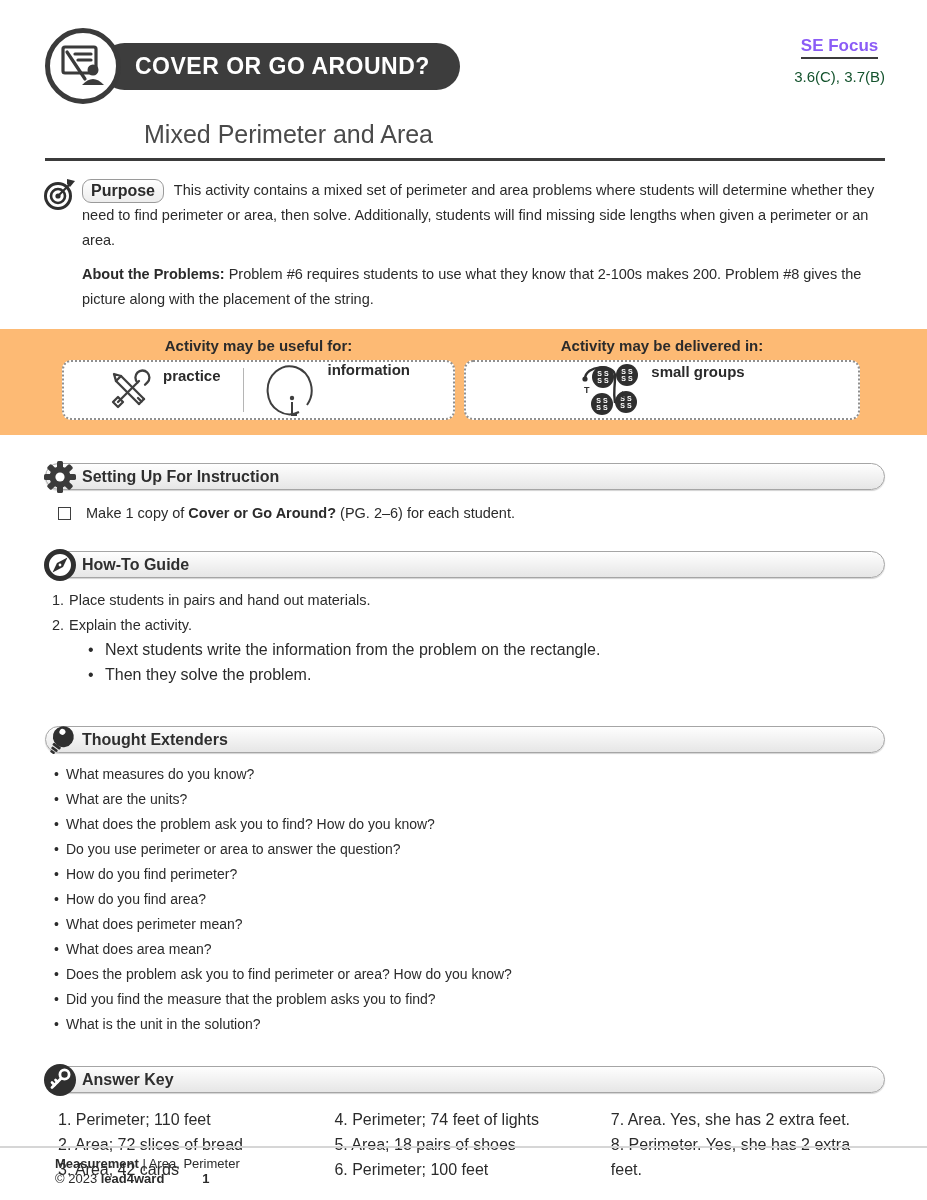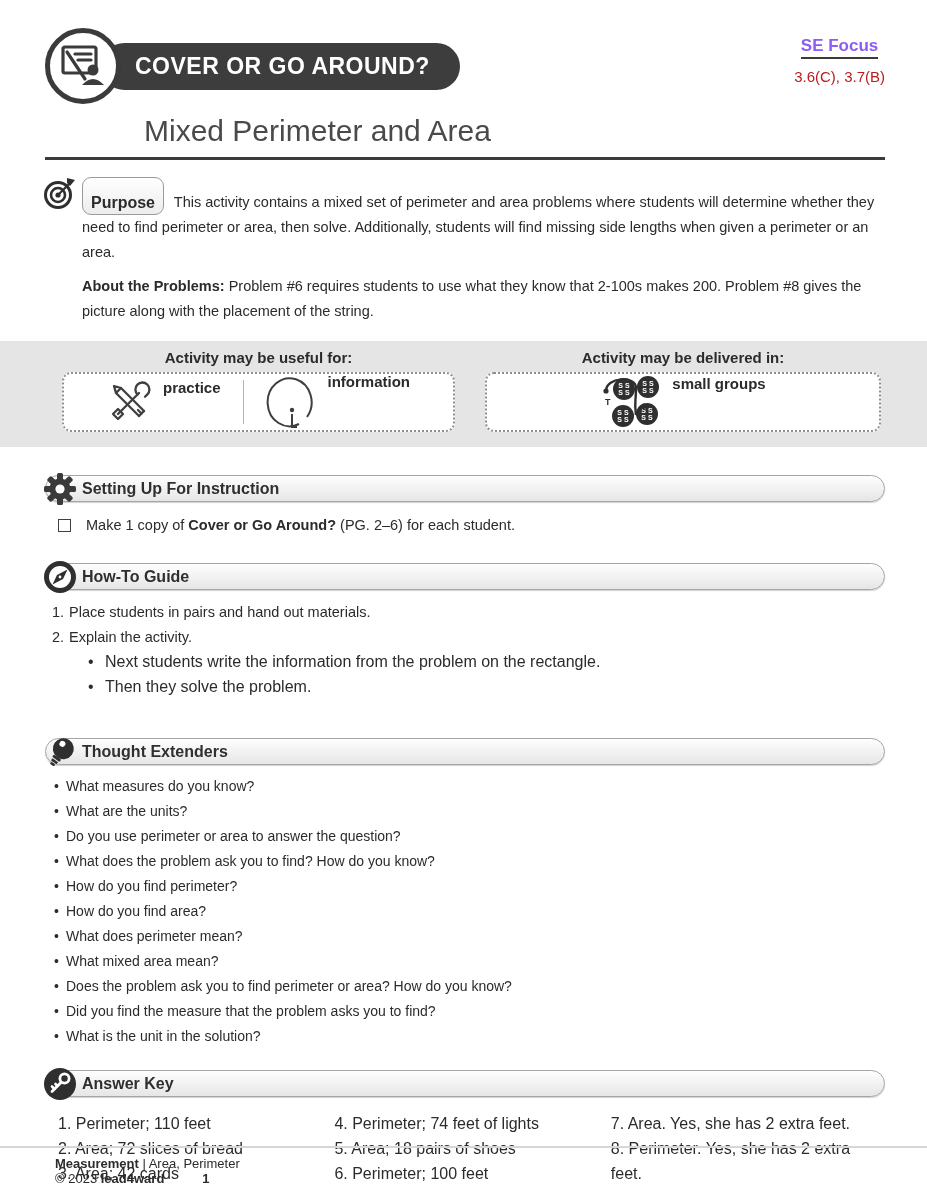--- a/index.html
+++ b/index.html
@@ -8,34 +8,34 @@
   .page { width:927px; height:1200px; position:relative; }
 
   
   .header { padding:28px 42px 0 45px; }
   .header-row { display:flex; justify-content:space-between; align-items:flex-start; }
   .badge { display:flex; align-items:center; }
   .badge-circle { width:76px; height:76px; border-radius:50%; background:#fff; border:5px solid #3b3b3b; display:flex; align-items:center; justify-content:center; position:relative; z-index:2; flex:0 0 auto; }
   .title-pill { background:#3d3d3d; color:#fff; font-weight:bold; font-size:23px; letter-spacing:.5px; height:47px; display:flex; align-items:center; border-radius:24px; padding:0 30px 0 34px; margin-left:-20px; position:relative; z-index:1; }
   .se-focus { text-align:center; padding-top:8px; }
   .se-focus-label { font-size:17px; font-weight:bold; color:#8b5cf6; border-bottom:2px solid #3b3b3b; padding-bottom:1px; display:inline-block; }
-  .se-focus-codes { margin-top:9px; font-size:15px; color:#b91c1c; }
-  .subtitle { font-size:30px; color:#4a4a4a; margin:10px 0 0 99px; }
+  .se-focus-codes { margin-top:9px; font-size:15px; color:#14532d; }
+  .subtitle { font-size:25px; color:#4a4a4a; margin:16px 0 0 99px; }
   .header-rule { height:3px; background:#3b3b3b; margin-top:9px; }
 
   
   .purpose { margin:17px 40px 0 45px; font-size:14.5px; line-height:25px; }
   .purpose-p { position:relative; padding-left:37px; }
   .purpose-icon { position:absolute; left:-2px; top:0px; }
-  .chip { display:inline-block; border:1.5px solid #9a9a9a; border-radius:9px; background:linear-gradient(#ffffff,#ededed); font-weight:bold; font-size:16px; padding:14px 8px 1px 8px; margin-right:6px; line-height:21px; vertical-align:-1px; }
+  .chip { display:inline-block; border:1.5px solid #9a9a9a; border-radius:9px; background:linear-gradient(#ffffff,#ededed); font-weight:bold; font-size:16px; padding:0 8px 1px 8px; margin-right:6px; line-height:21px; vertical-align:-1px; }
   .about-p { margin-top:9px; padding-left:37px; }
   .bold { font-weight:bold; }
 
   
-  .band { margin-top:17px; background:#e5e5e5; padding:8px 61px 15px 62px; display:flex; gap:30px; }
+  .band { margin-top:17px; background:#fdba74; padding:8px 61px 15px 62px; display:flex; gap:9px; }
   .band-group { display:flex; flex-direction:column; }
   .band-heading { font-size:15px; font-weight:bold; text-align:center; color:#2b2b2b; margin-bottom:6px; }
   .dash-box { background:#fff; border:2px dotted #8f8f8f; border-radius:9px; height:60px; display:flex; align-items:center; justify-content:center; }
   .box-useful { width:393px; }
   .box-deliver { width:396px; }
   .band-item { display:flex; align-items:flex-start; gap:10px; padding:0 12px; }
   .band-label { font-size:15px; font-weight:bold; color:#2b2b2b; }
   .band-divider { width:1px; height:44px; background:#b5b5b5; margin:0 10px; }
 
   
@@ -59,21 +59,21 @@
   .thought-item::before { content:"•"; position:absolute; left:0; }
 
   .answers { margin:14px 0 0 13px; display:flex; font-size:16px; }
   .ans-col { line-height:25px; }
   .ans-col-1 { width:277px; }
   .ans-col-2 { width:277px; }
 
   .mt-setup { margin-top:28px; }
   .mt-howto { margin-top:30px; }
   .mt-thought { margin-top:42px; }
-  .mt-answer { margin-top:25px; }
+  .mt-answer { margin-top:33px; }
 
   
   .footer { position:absolute; left:0; top:1146px; width:927px; border-top:2px solid #d6d6d6; padding:8px 62px 0 55px; display:flex; justify-content:space-between; font-size:13px; color:#2b2b2b;flex-direction:column; }
   .footer-right { display:flex; align-items:baseline; }
   .page-num { font-weight:bold; margin-left:38px; }
 
   svg { display:block; }
 </style>
 </head>
 <body>
@@ -257,26 +257,26 @@
             <rect x="14.5" y="28" width="7" height="2.6" rx="1" fill="#2f2f2f"></rect>
             <rect x="15.5" y="31.5" width="5" height="2.4" rx="1" fill="#2f2f2f"></rect>
           </g>
         </svg>
       </span>
       <span class="section-title">Thought Extenders</span>
     </div>
     <ul class="thought-list">
       <li class="thought-item">What measures do you know?</li>
       <li class="thought-item">What are the units?</li>
+      <li class="thought-item">What does the problem ask you to find? How do you know?</li>
       <li class="thought-item">Do you use perimeter or area to answer the question?</li>
-      <li class="thought-item">What does the problem ask you to find? How do you know?</li>
       <li class="thought-item">How do you find perimeter?</li>
       <li class="thought-item">How do you find area?</li>
       <li class="thought-item">What does perimeter mean?</li>
-      <li class="thought-item">What mixed area mean?</li>
+      <li class="thought-item">What does area mean?</li>
       <li class="thought-item">Does the problem ask you to find perimeter or area? How do you know?</li>
       <li class="thought-item">Did you find the measure that the problem asks you to find?</li>
       <li class="thought-item">What is the unit in the solution?</li>
     </ul>
   </div>
 
   <div class="section mt-answer">
     <div class="section-bar">
       <span class="bar-icon">
         <svg width="34" height="34" viewBox="0 0 34 34">

